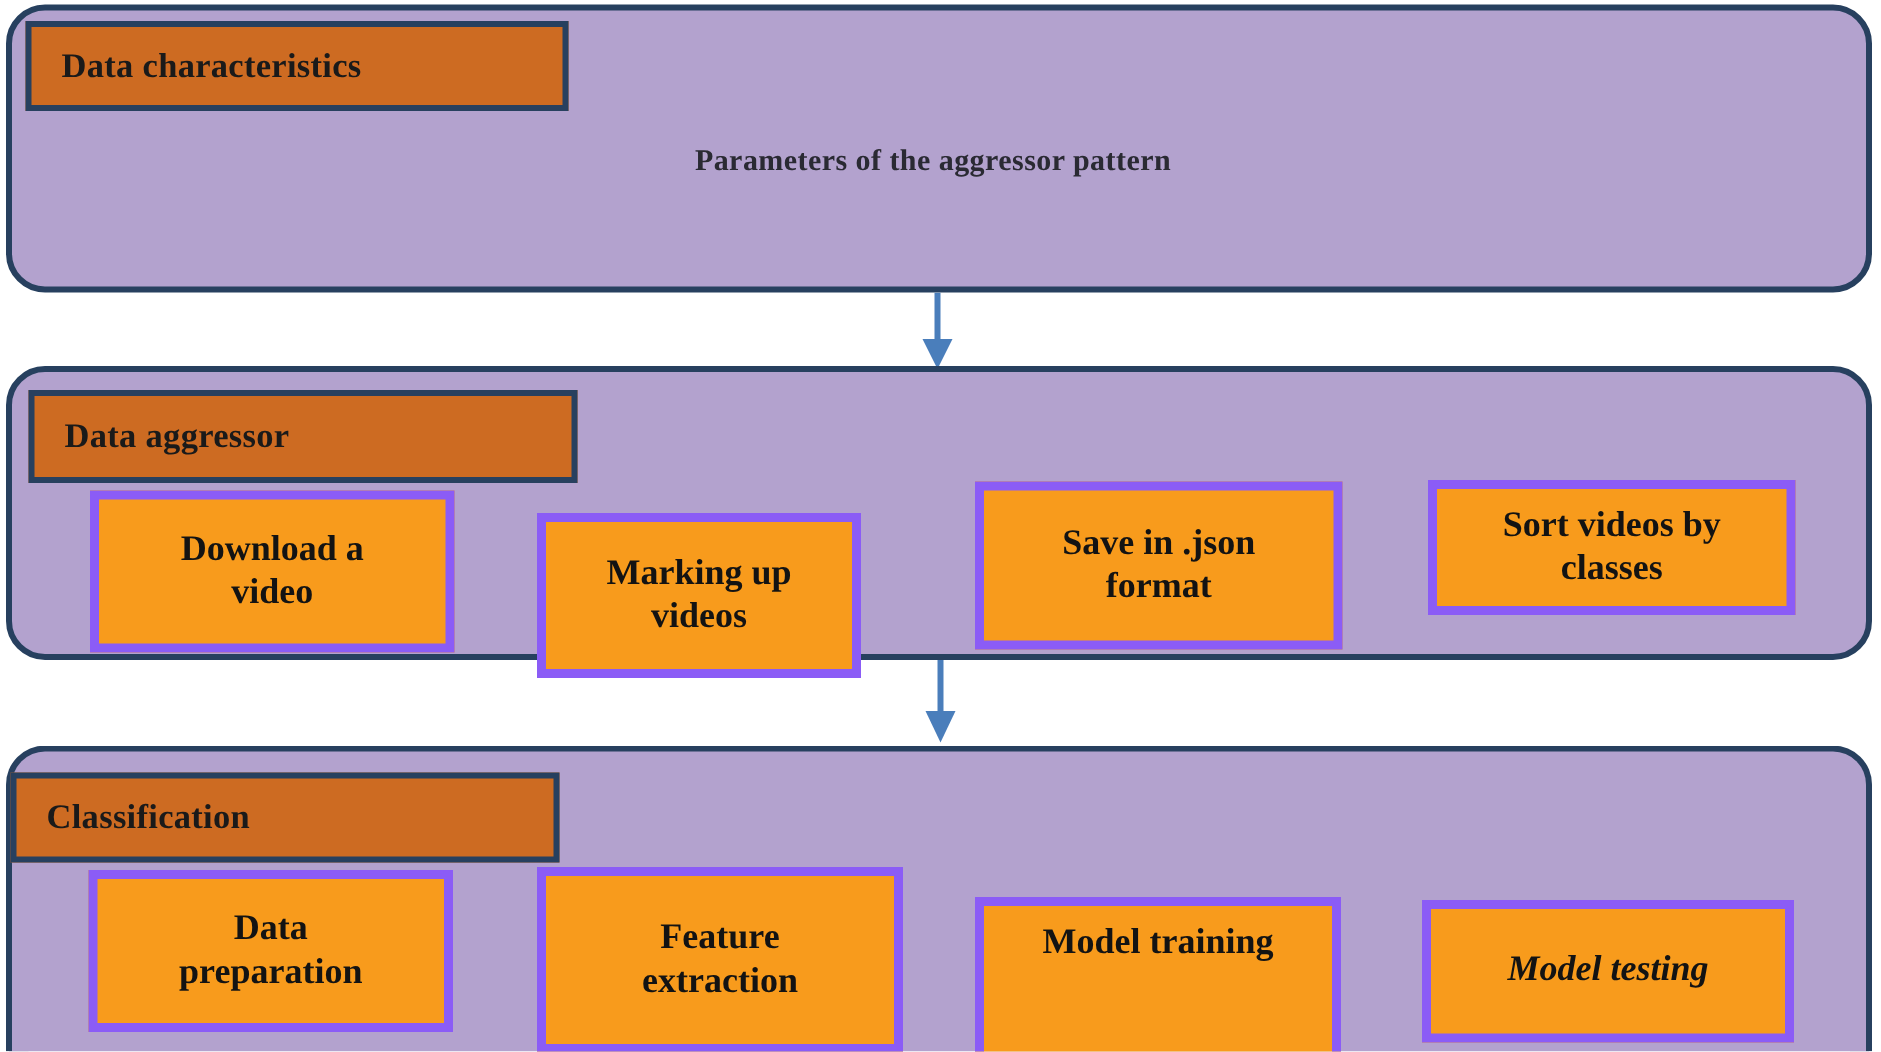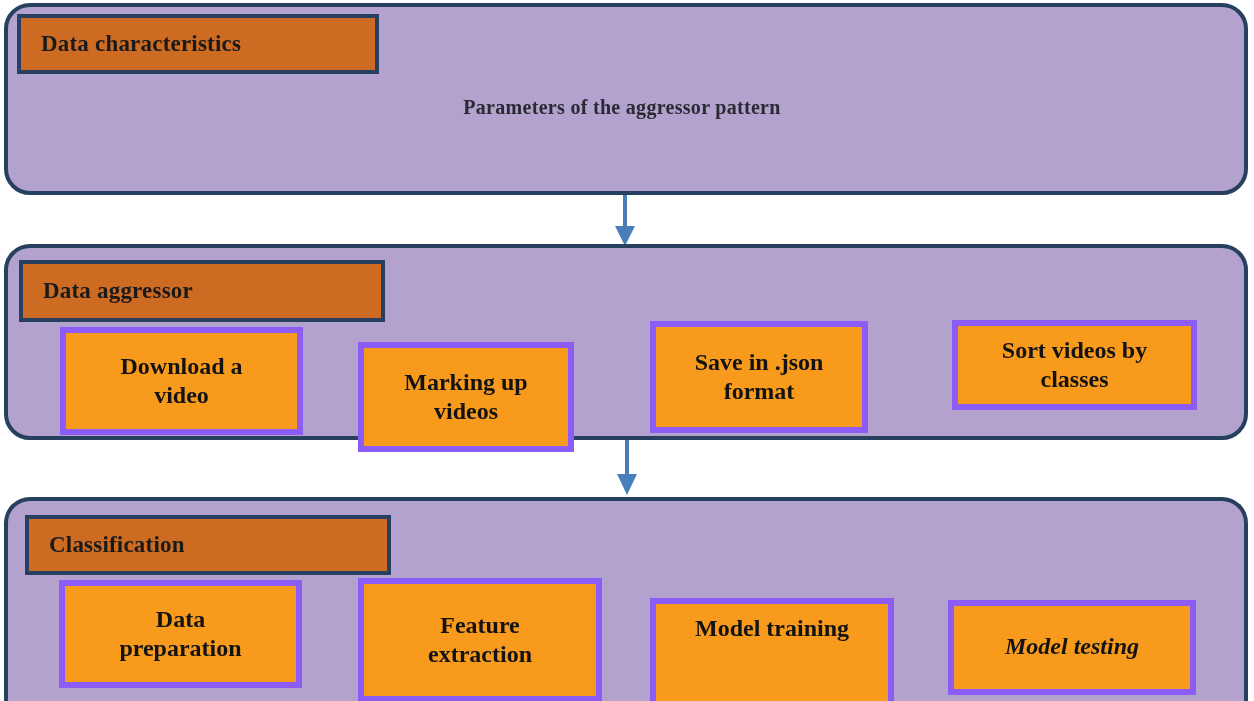--- a/index.html
+++ b/index.html
@@ -77,21 +77,21 @@
     width: 362px;
     height: 60px;
   }
   #header-collection {
     left: 19px;
     top: 260px;
     width: 366px;
     height: 62px;
   }
   #header-classification {
-    left: 25px;
+    left: 7px;
     top: 515px;
     width: 366px;
     height: 60px;
   }
 
   
   #title-aggressor {
     position: absolute;
     left: 0;
     top: 96px;
@@ -126,21 +126,21 @@
     margin-top: 25px;
   }
   .step-box.align-upper {
     align-items: flex-start;
     padding-top: 26px;
   }
 
   
   #step-download   { left: 60px;  top: 327px; width: 243px; height: 108px; }
   #step-marking    { left: 358px; top: 342px; width: 216px; height: 110px; }
-  #step-savejson   { left: 650px; top: 321px; width: 218px; height: 112px; }
+  #step-savejson   { left: 650px; top: 321px; width: 245px; height: 112px; }
   #step-sortvideos { left: 952px; top: 320px; width: 245px; height: 90px; }
 
   
   #step-dataprep   { left: 59px;  top: 580px; width: 243px; height: 108px; text-align: center; }
   #step-feature    { left: 358px; top: 578px; width: 244px; height: 124px; }
   #step-training   { left: 650px; top: 573px; width: 244px; height: 115px; }
   #step-testing    { left: 948px; top: 600px; width: 248px; height: 95px; font-style: italic; }
 
   
   .connector {

